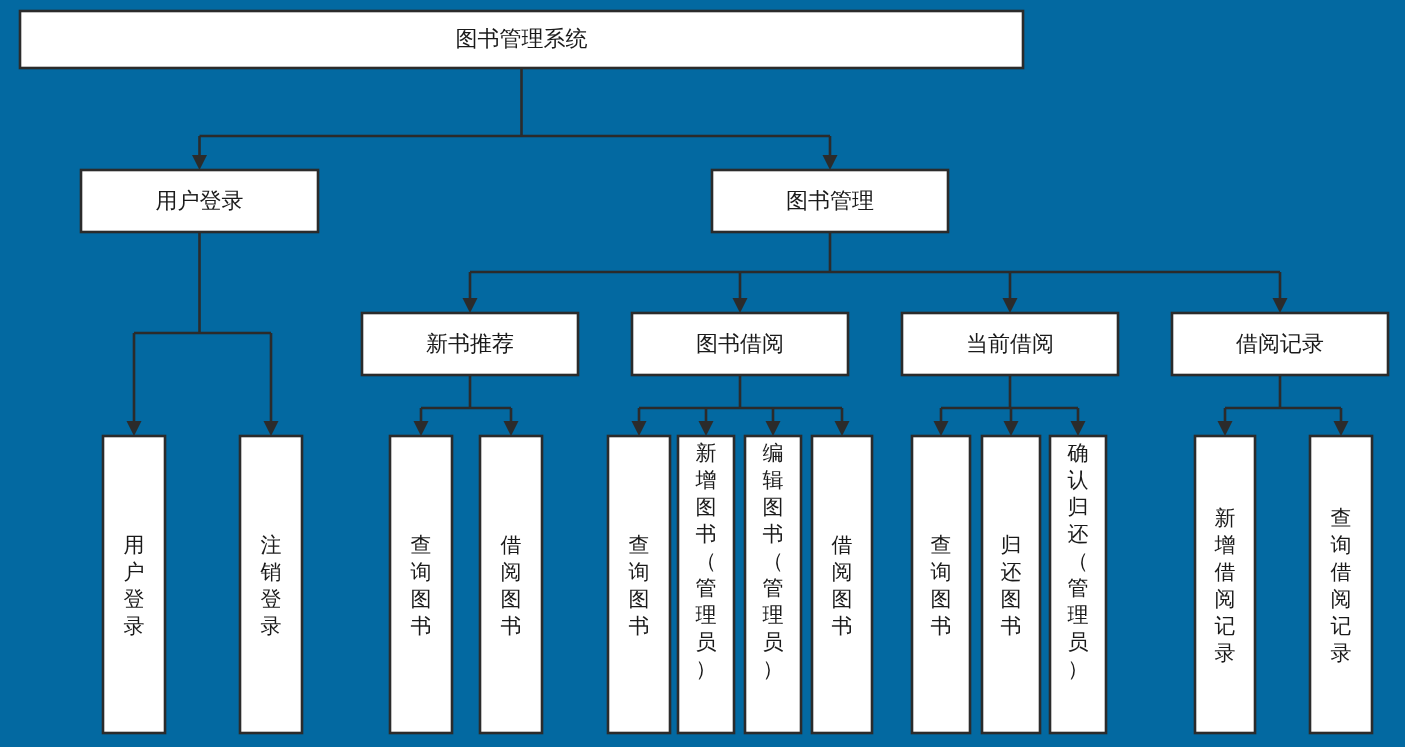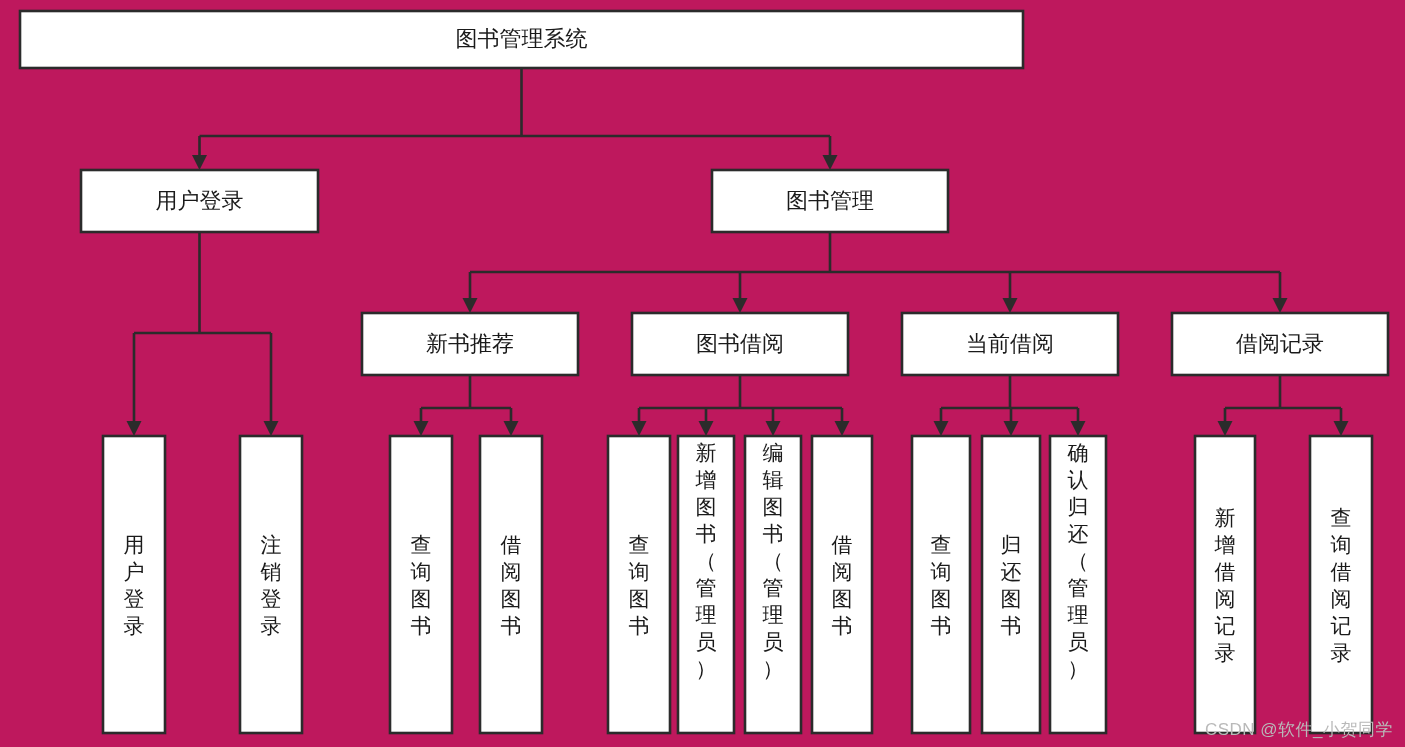--- a/index.html
+++ b/index.html
@@ -11,21 +11,21 @@
     width: 1405px;
     height: 747px;
     font-family: "Liberation Sans", "DejaVu Sans", sans-serif;
     overflow: hidden;
     position: relative;
   }
   #diagram-root {
     position: relative;
     width: 1405px;
     height: 747px;
-    background: #be185d;
+    background: #0369a1;
   }
   svg#flow {
     display: block;
     width: 1405px;
     height: 747px;
   }
   .node-rect {
     fill: #ffffff;
     stroke: #2b2b2b;
     stroke-width: 2.6;
@@ -200,14 +200,13 @@
         <g>
           <rect x="1195" y="436" width="60" height="297" class="node-rect"></rect>
           <text x="1225" y="524.56" class="node-label-v"><tspan x="1225" dy="0">新</tspan><tspan x="1225" dy="27">增</tspan><tspan x="1225" dy="27">借</tspan><tspan x="1225" dy="27">阅</tspan><tspan x="1225" dy="27">记</tspan><tspan x="1225" dy="27">录</tspan></text>
         </g>
         <g>
           <rect x="1310" y="436" width="62" height="297" class="node-rect"></rect>
           <text x="1341" y="524.56" class="node-label-v"><tspan x="1341" dy="0">查</tspan><tspan x="1341" dy="27">询</tspan><tspan x="1341" dy="27">借</tspan><tspan x="1341" dy="27">阅</tspan><tspan x="1341" dy="27">记</tspan><tspan x="1341" dy="27">录</tspan></text>
         </g>
       </g>
   </svg>
-  <div class="watermark">CSDN @软件_小贺同学</div>
 </div>
 
 </body></html>

